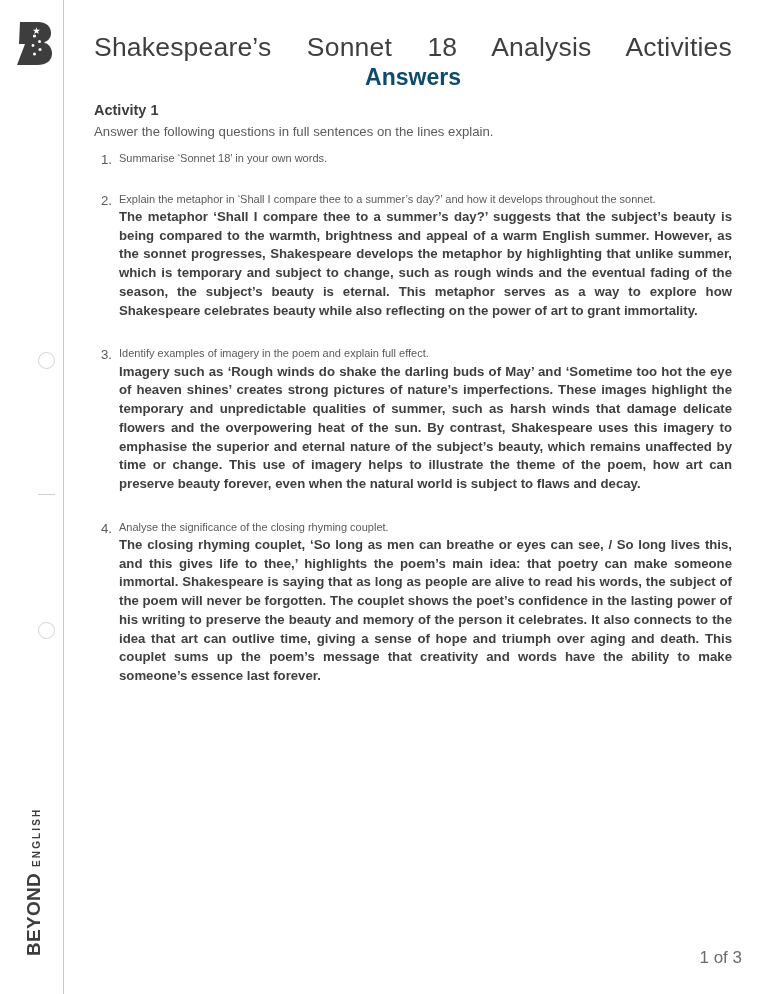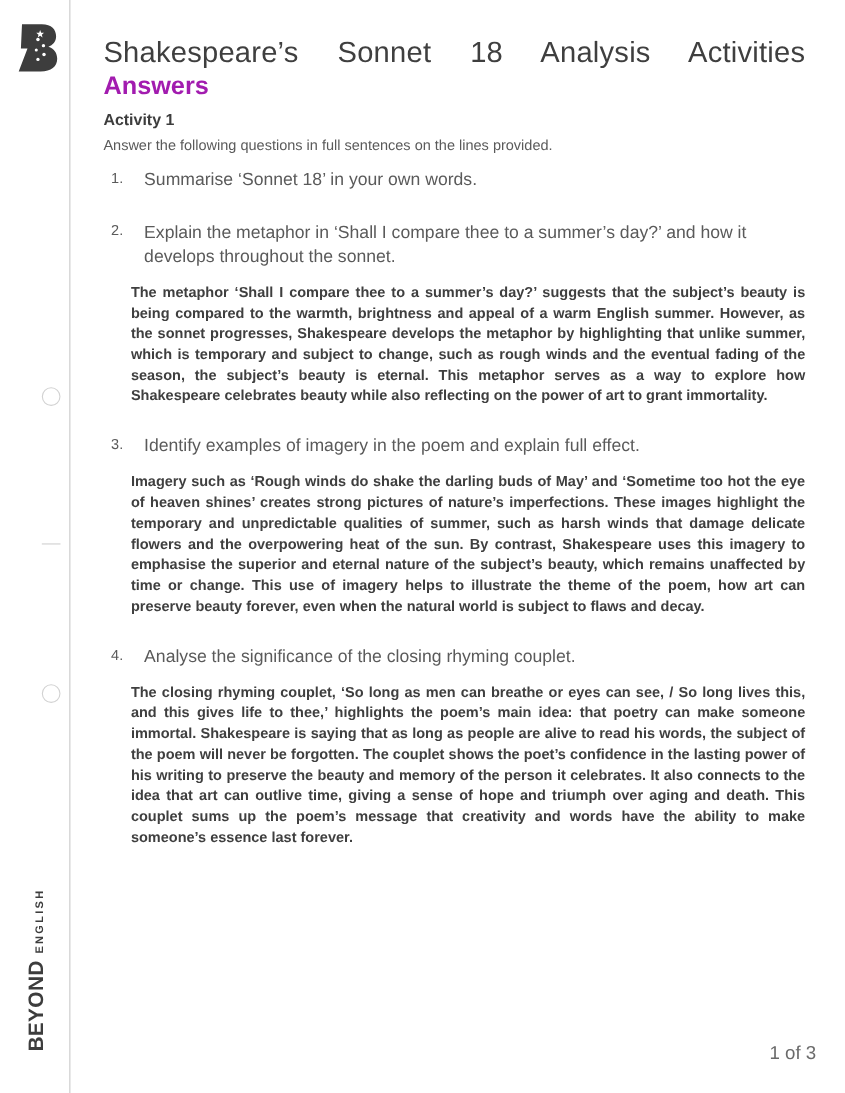--- a/index.html
+++ b/index.html
@@ -114,22 +114,23 @@
     letter-spacing: 0.2px;
     line-height: 1.18;
     text-align: justify;
     text-align-last: justify;
     white-space: nowrap;
   }
   .doc-subtitle {
     margin: 1px 0 0 0;
     font-size: 23px;
     font-weight: bold;
-    color: #a21caf;
+    color: #0c4a6e;
     line-height: 1.2;
+    text-align: center;
   }
 
   .activity-heading {
     margin: 10px 0 0 0;
     font-size: 14.5px;
     font-weight: bold;
     color: #3d3d3d;
   }
   .activity-instruction {
     margin: 5px 0 0 0;
@@ -156,22 +157,22 @@
     position: absolute;
     left: 0;
     top: 0;
     width: 18px;
     text-align: right;
     font-size: 13.2px;
     color: #5a5a5a;
     line-height: 1.38;
   }
   .q-text {
-    margin: 12px;
-    font-size: 16px;
+    margin: 0;
+    font-size: 11px;
     font-weight: normal;
     color: #5a5a5a;
     line-height: 1.38;
   }
   .q-answer {
     margin: 1px 0 0 0;
     font-size: 13.2px;
     font-weight: bold;
     color: #3f3f3f;
     line-height: 1.42;
@@ -218,21 +219,21 @@
   </div>
 
   <div class="rail-divider"></div>
 
   <div class="content">
 
     <h1 class="doc-title">Shakespeare’s Sonnet 18 Analysis Activities</h1>
     <h2 class="doc-subtitle">Answers</h2>
 
     <h3 class="activity-heading">Activity 1</h3>
-    <p class="activity-instruction">Answer the following questions in full sentences on the lines provided.</p>
+    <p class="activity-instruction">Answer the following questions in full sentences on the lines explain.</p>
 
     <ol class="questions">
 
       <li class="question-item">
         <span class="q-number">1.</span>
         <p class="q-text">Summarise ‘Sonnet 18’ in your own words.</p>
       </li>
 
       <li class="question-item">
         <span class="q-number">2.</span>

